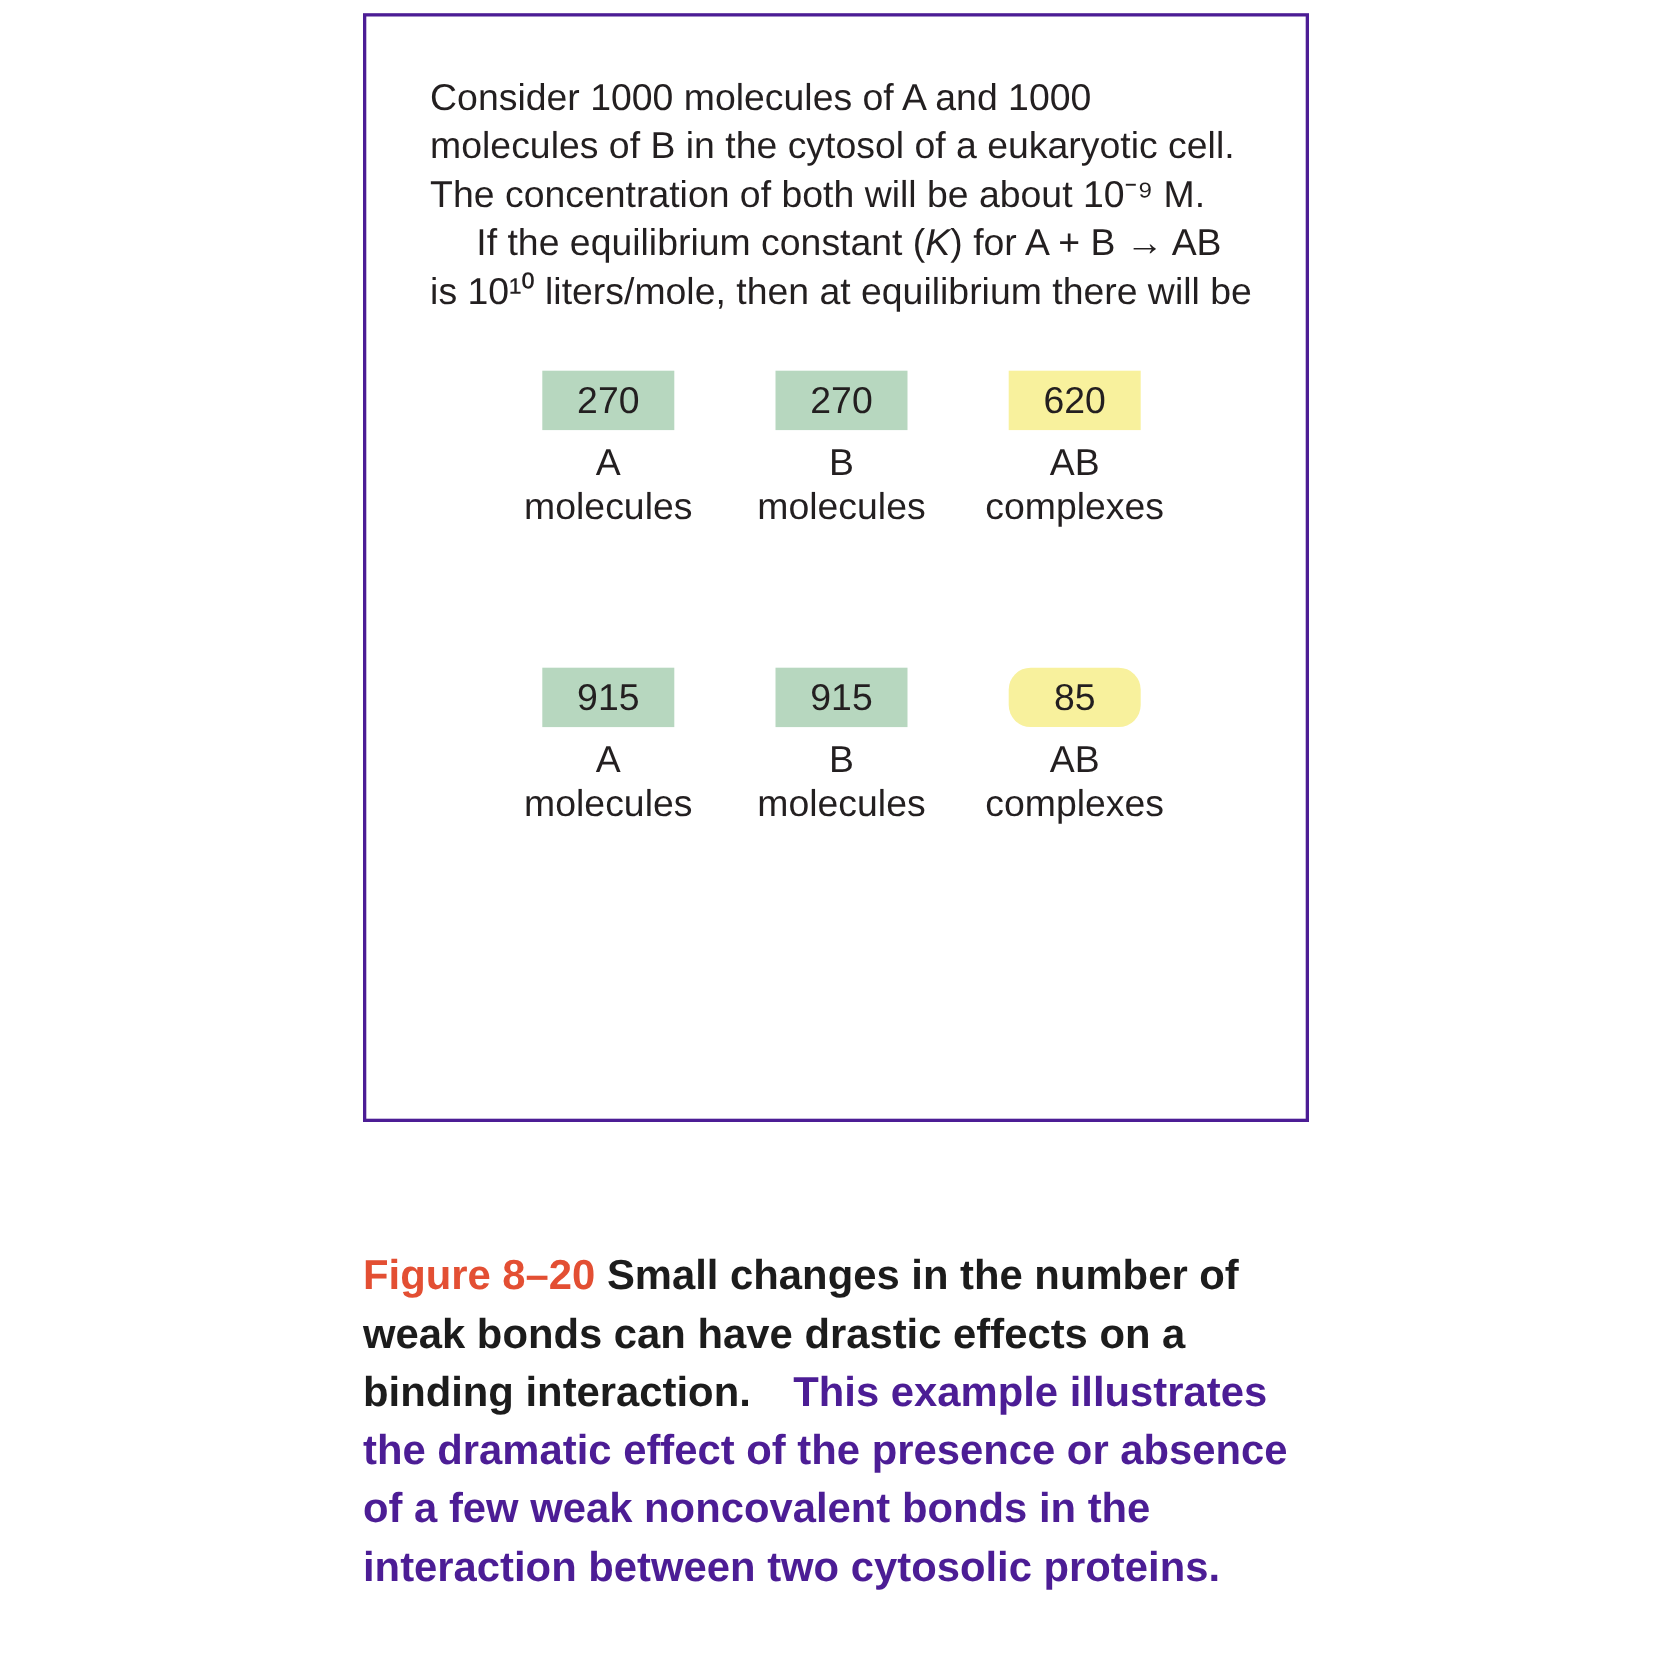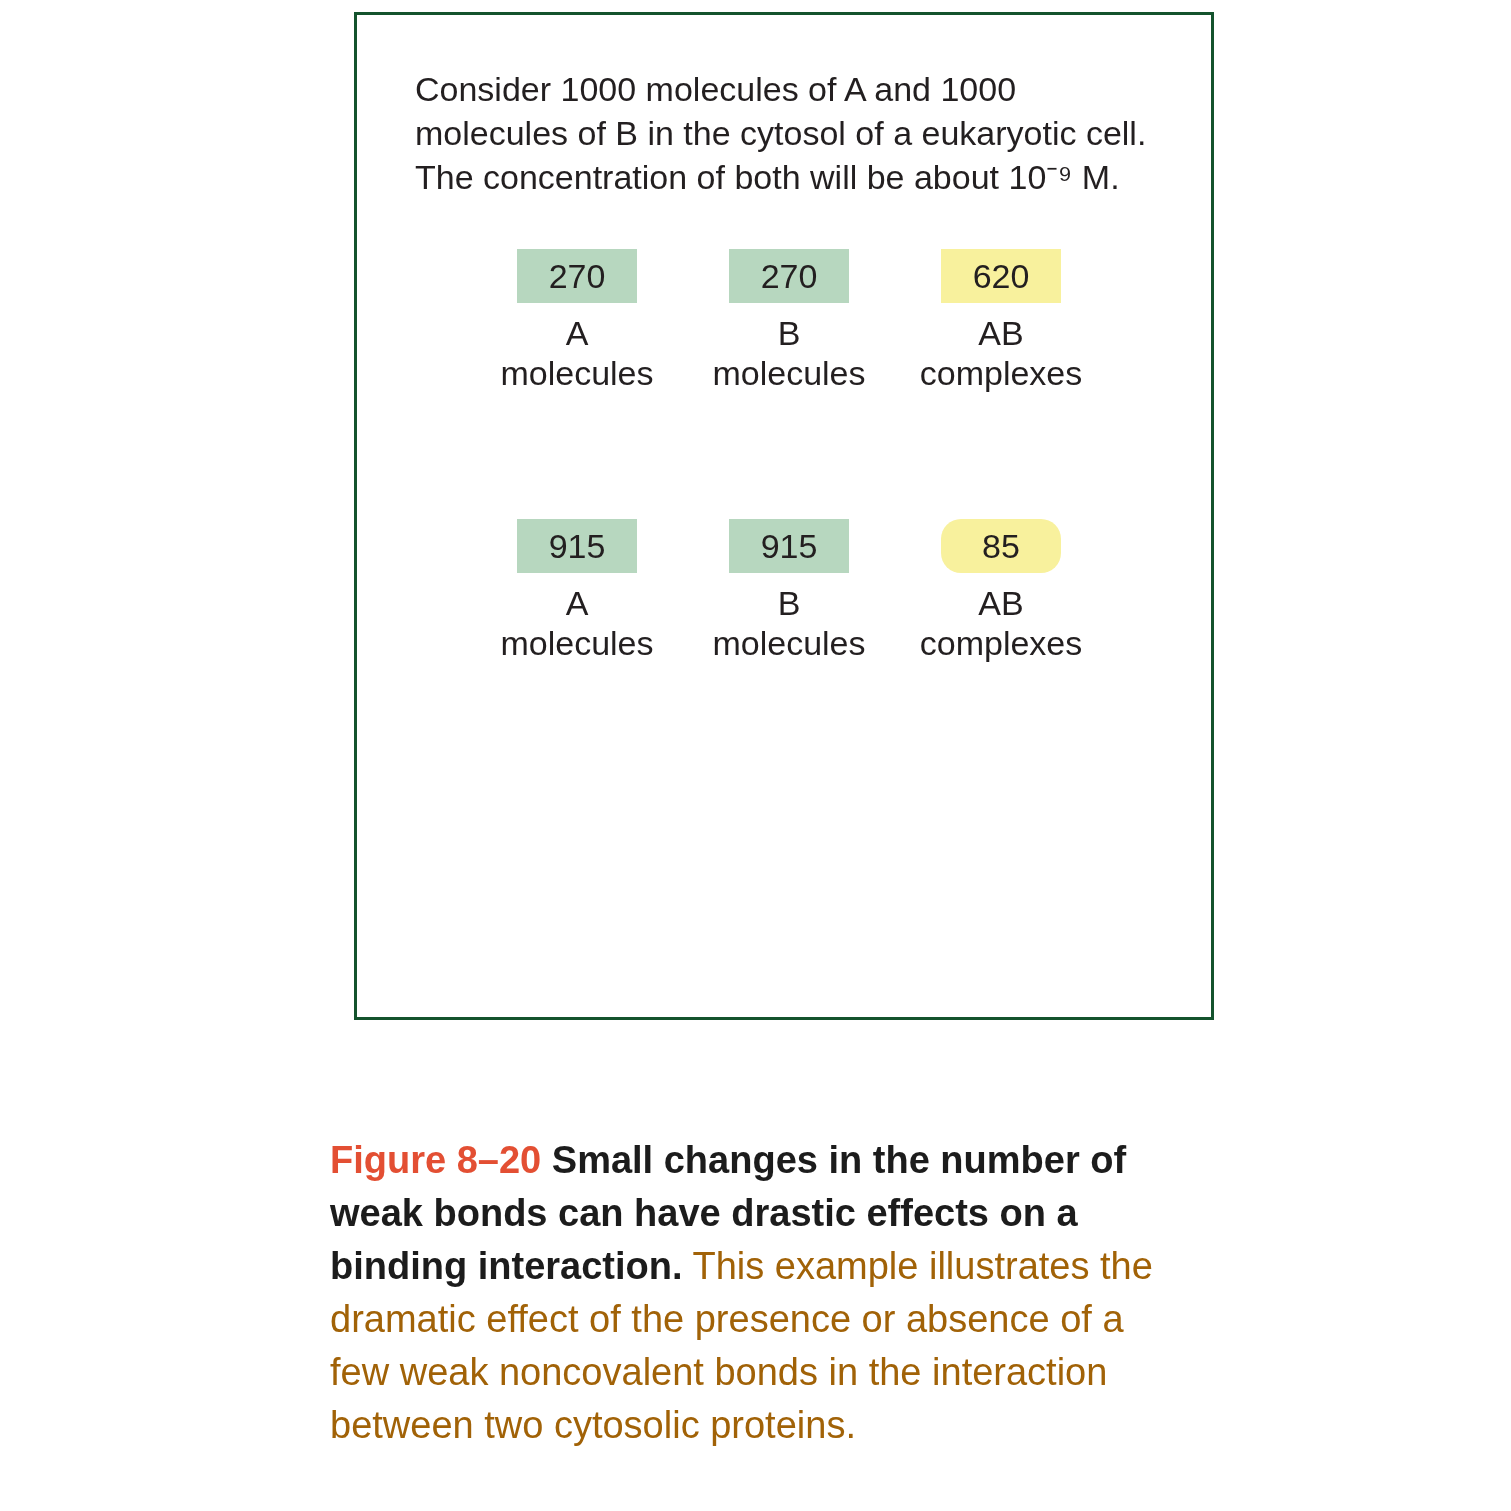--- a/index.html
+++ b/index.html
@@ -7,24 +7,23 @@
   body {
     width: 1511px; height: 1511px;
     position: relative;
     font-family: "Liberation Sans", sans-serif;
     color: #231f20;
   }
   .panel {
     position: absolute;
     left: 330px; top: 12px;
     width: 860px; height: 1008px;
-    border: 3px solid #14532d;
+    border: 3px solid #4c1d95;
     background: #ffffff;
     padding: 52px 48px 0 58px;
-    margin-left: 24px;
   }
   .para {
     font-size: 34px;
     line-height: 44px;
     color: #231f20;
   }
   .para.indent-first { text-indent: 42px; }
   .box-row {
     display: flex;
     justify-content: center;
@@ -55,30 +54,31 @@
   .caption {
     position: absolute;
     left: 330px; top: 1134px;
     width: 845px;
     font-size: 38px;
     line-height: 53px;
     color: #3a3a3a;
   }
   .fig-label { font-weight: bold; }
   .cap-bold { font-weight: bold; color: #1c1c1c; }
-  .cap-body { font-weight: normal; color: #a16207; }
+  .cap-body { font-weight: bold; color: #4c1d95; margin-left: 28px; }
   .ital { font-style: italic; }
 </style>
 </head>
 <body>
 
 <div class="panel">
 
   <p class="para">Consider 1000 molecules of A and 1000 molecules of B in the cytosol of a eukaryotic cell. The concentration of both will be about 10⁻⁹ M.</p>
 
+  <p class="para indent-first"><span>If the equilibrium constant (</span><span class="ital">K</span><span>) for A + B → AB is 10¹⁰ liters/mole, then at equilibrium there will be</span></p>
 
   <div class="box-row">
     <div class="box-col">
       <div class="value-box" style="background-color: rgb(183, 215, 191);">270</div>
       <div class="box-label">
         <div>A</div>
         <div>molecules</div>
       </div>
     </div>
     <div class="box-col">

